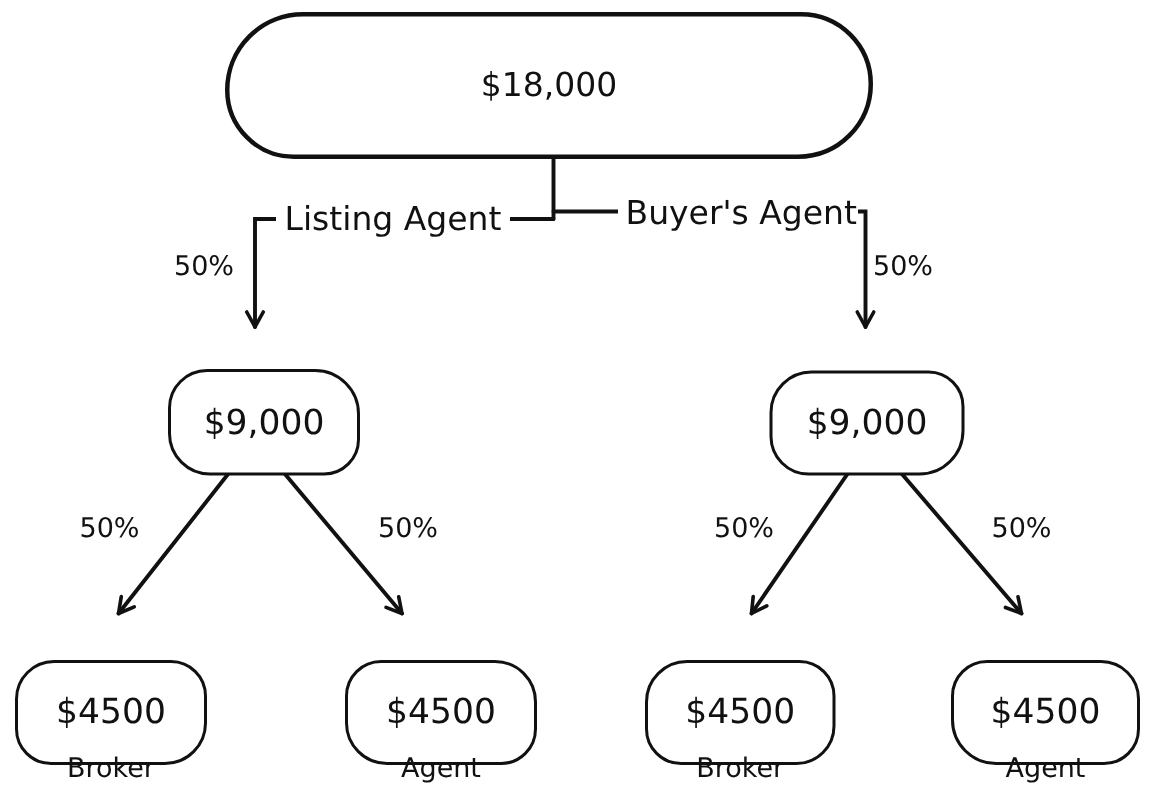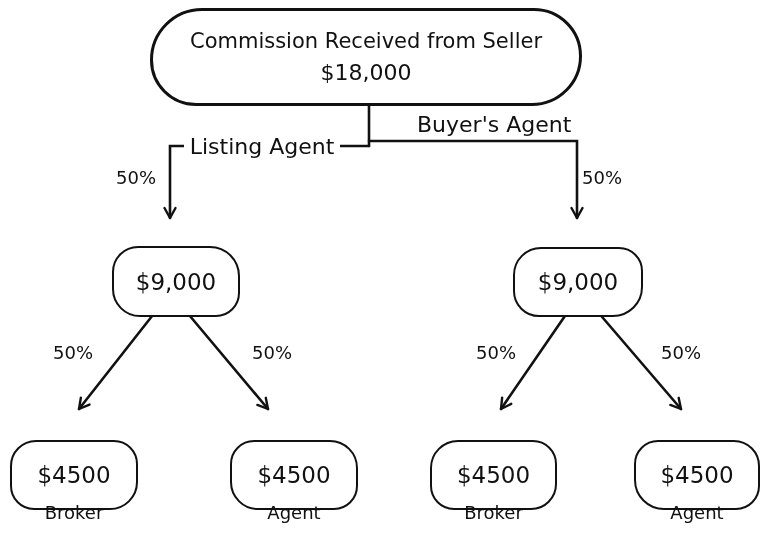--- a/index.html
+++ b/index.html
@@ -95,26 +95,25 @@
       <path d="M369,146 L170,146 L170,218" marker-end="url(#arrow)"></path>
       <path d="M369,141 L577,141 L577,218" marker-end="url(#arrow)"></path>
       <path d="M167,297 L79,409" marker-end="url(#arrow)"></path>
       <path d="M174,297 L268,409" marker-end="url(#arrow)"></path>
       <path d="M578,297 L501,409" marker-end="url(#arrow)"></path>
       <path d="M585,297 L681,409" marker-end="url(#arrow)"></path>
     </g>
   </svg>
 
   <div class="node root">
-    <span class="line1">Commission Received from Seller</span>
     <span class="line2">$18,000</span>
   </div>
 
   <span class="lbl branch-lbl" style="left:184px; top:134px; width:146px;">Listing Agent</span>
-  <span class="lbl branch-lbl" style="left:412px; top:112px; width:150px;">Buyer's Agent</span>
+  <span class="lbl branch-lbl" style="left:412px; top:130px; width:150px;">Buyer's Agent</span>
 
   <span class="lbl pct" style="left:98px; top:165px; width:58px; text-align:right;">50%</span>
   <span class="lbl pct" style="left:582px; top:165px; width:58px; text-align:left;">50%</span>
 
   <div class="node money mid-left">
     <span>$9,000</span>
   </div>
   <div class="node money mid-right">
     <span>$9,000</span>
   </div>

